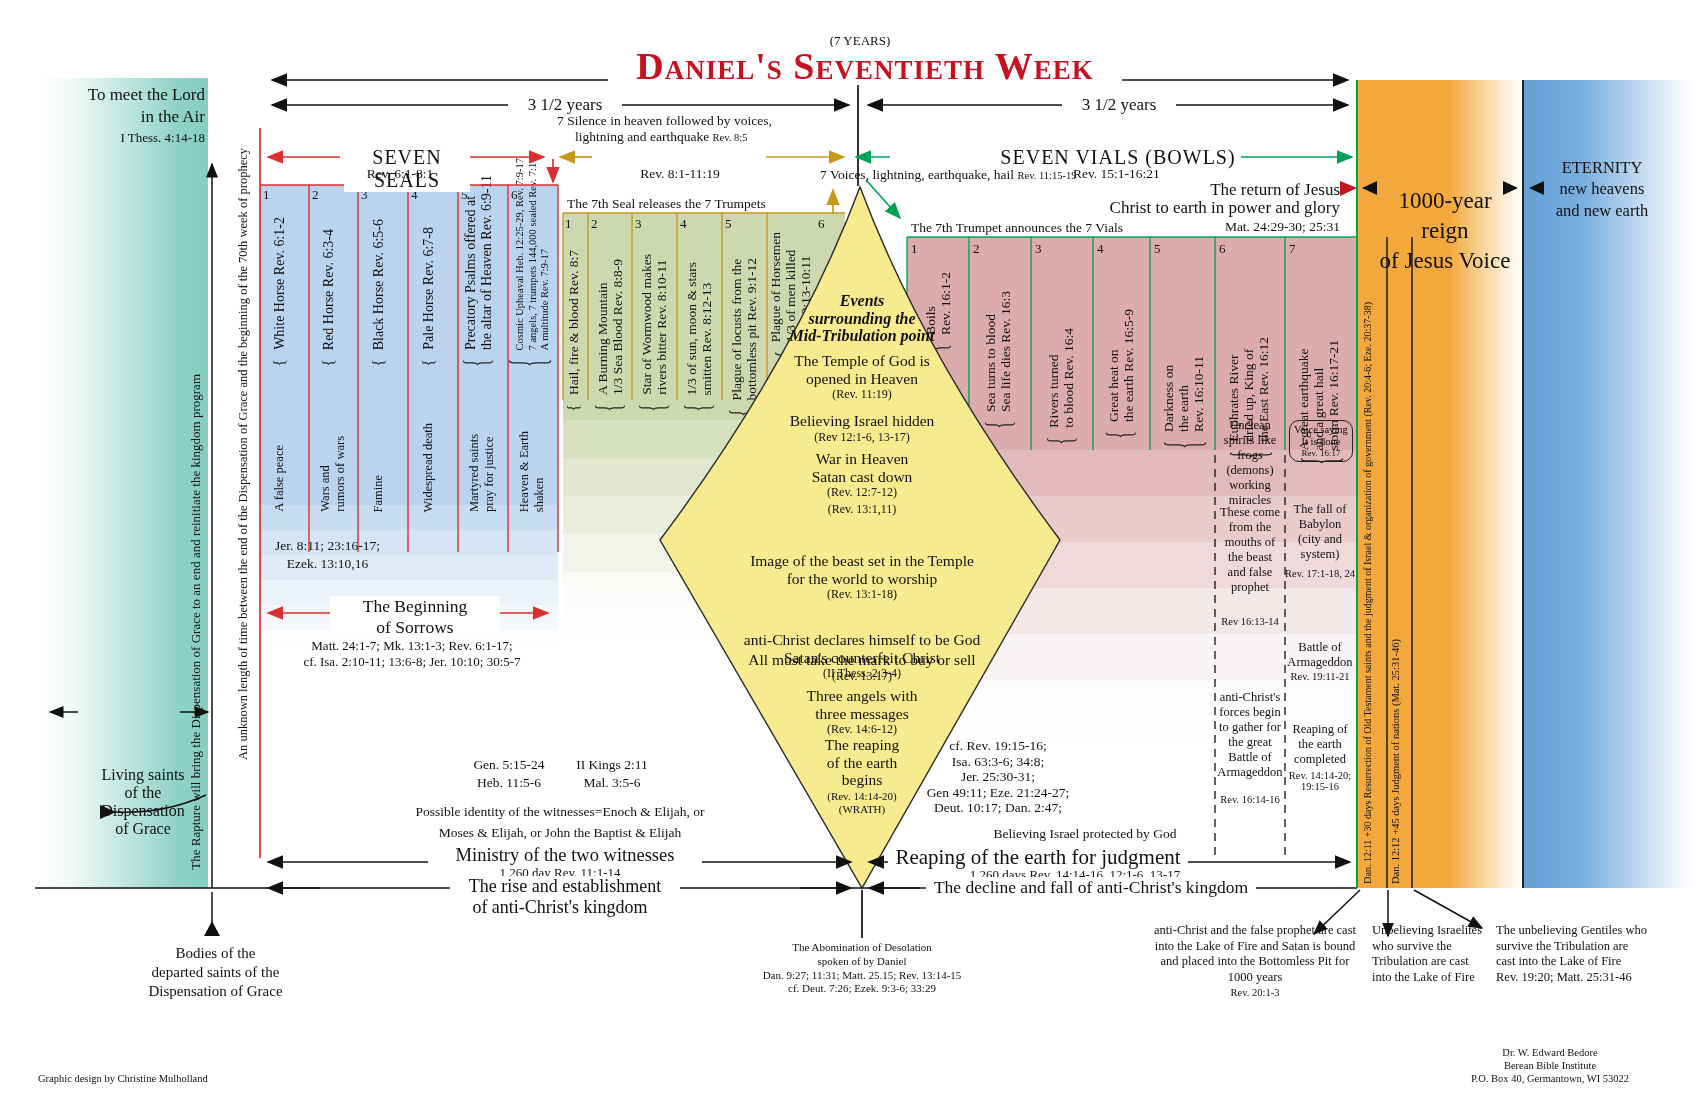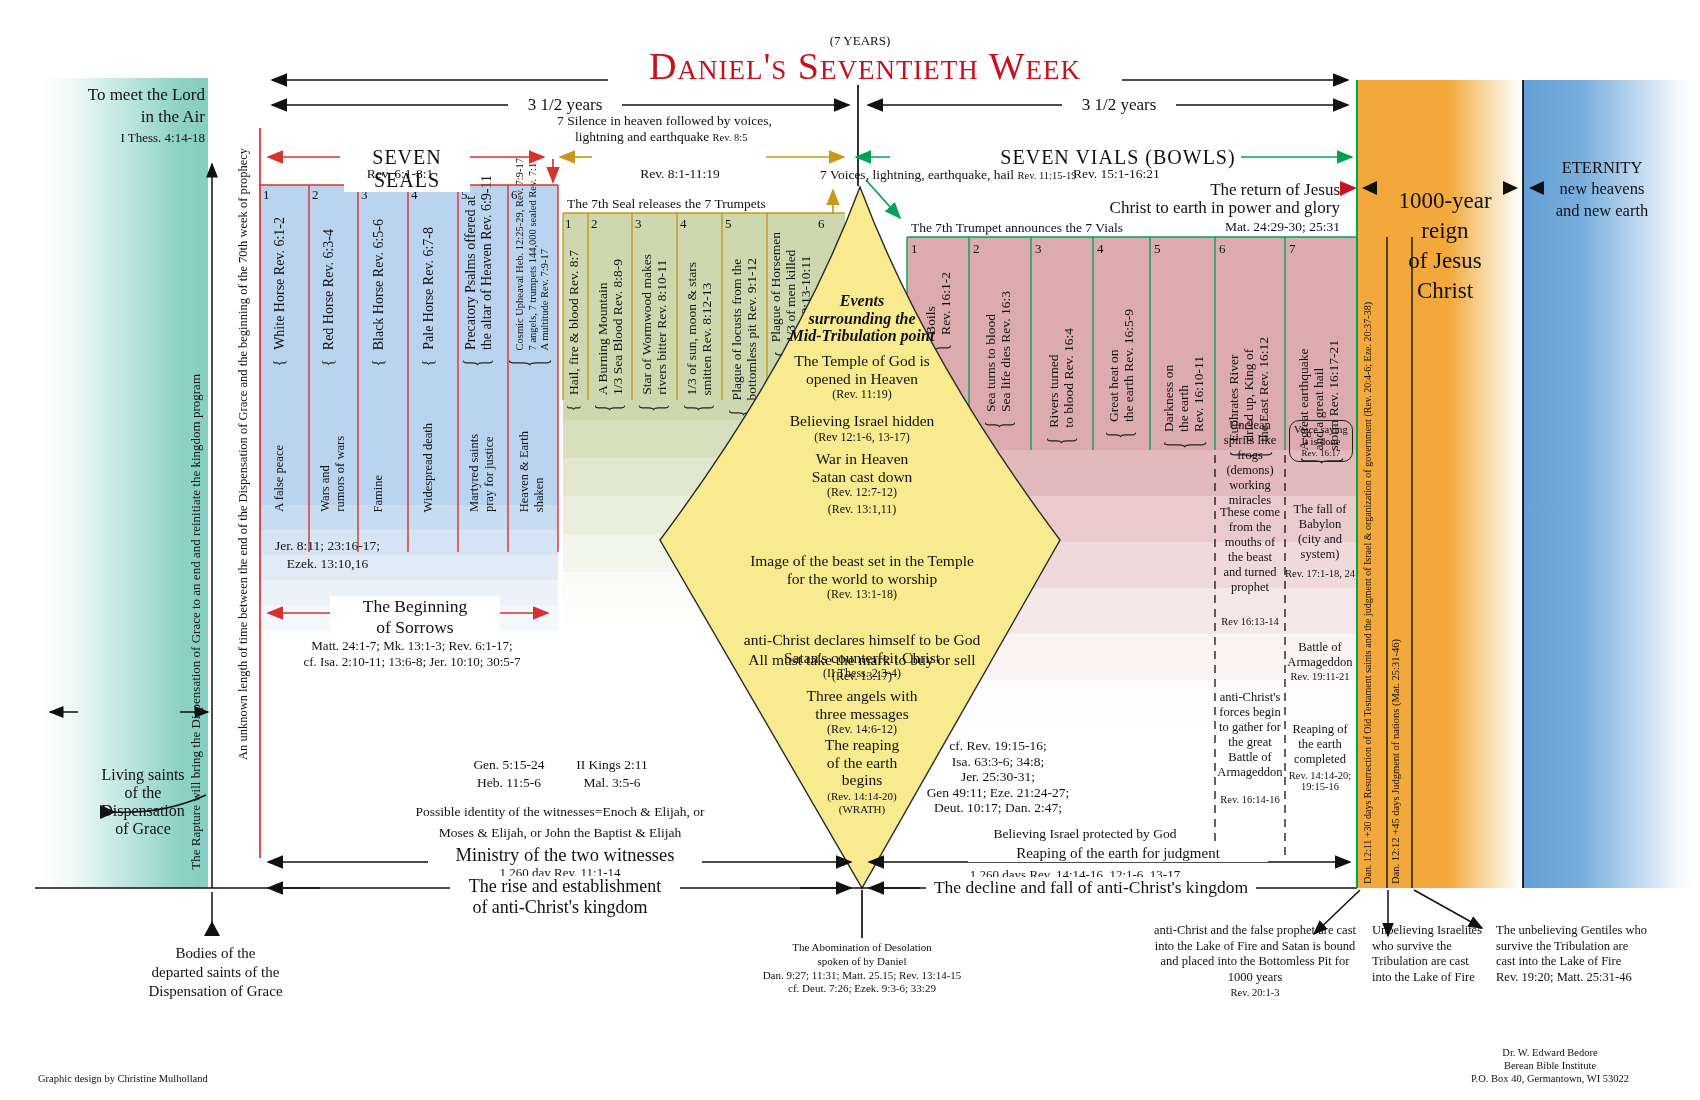--- a/index.html
+++ b/index.html
@@ -288,21 +288,21 @@
       <line x1="1360" y1="890" x2="1314" y2="934" marker-end="url(#mb)"></line>
       <line x1="1388" y1="890" x2="1388" y2="936" marker-end="url(#mb)"></line>
       <line x1="1414" y1="890" x2="1482" y2="928" marker-end="url(#mb)"></line>
     </g>
     <polygon points="1362,188 1377,181 1377,195" fill="#111"></polygon>
     <polygon points="1518,188 1503,181 1503,195" fill="#111"></polygon>
     <polygon points="1529,188 1544,181 1544,195" fill="#111"></polygon>
   </svg>
 
   <div class="t c" style="left:790px;top:33px;width:140px;font-size:13px">(7 YEARS)</div>
-  <div class="t c bgw" style="left:608px;top:47px;width:504px;font-size:38px;font-weight:normal;font-variant:small-caps;letter-spacing:1px;color:#c5121e;line-height:1">Daniel's Seventieth Week</div>
+  <div class="t c bgw" style="left:608px;top:47px;width:504px;font-size:38px;font-weight:bold;font-variant:small-caps;letter-spacing:1px;color:#c5121e;line-height:1">Daniel's Seventieth Week</div>
   <div class="t c bgw" style="left:508px;top:95px;width:104px;font-size:17px">3 1/2  years</div>
   <div class="t c bgw" style="left:1062px;top:95px;width:104px;font-size:17px">3 1/2 years</div>
 
   <div class="t c bgw secLabel" style="left:344px;top:146px;width:116px">SEVEN SEALS</div>
   <div class="t c secRef" style="left:340px;top:166px;width:120px">Rev. 6:1-8:1</div>
   <div class="t note" style="left:557px;top:113px">7  Silence in heaven followed by voices,</div>
   <div class="t" style="left:575px;top:129px;font-size:13.5px">
     <span>lightning and earthquake</span>
     <span class="tiny">Rev. 8:5</span>
   </div>
@@ -431,30 +431,30 @@
   <div class="t c" style="left:450px;top:897px;width:220px;font-size:18px">of anti-Christ's kingdom</div>
 
   <div class="t c" style="left:903px;top:738px;width:190px;font-size:13.5px;line-height:1.15">
       <div>cf. Rev. 19:15-16;</div>
       <div>Isa. 63:3-6; 34:8;</div>
       <div>Jer. 25:30-31;</div>
       <div>Gen 49:11; Eze. 21:24-27;</div>
       <div>Deut. 10:17; Dan. 2:47;</div>
     </div>
   <div class="t c" style="left:935px;top:826px;width:300px;font-size:13.5px">Believing Israel protected by God</div>
-  <div class="t c bgw" style="left:968px;top:845px;width:290px;font-size:15px">Reaping of the earth for judgment</div>
+  <div class="t c bgw" style="left:888px;top:845px;width:290px;font-size:21px">Reaping of the earth for judgment</div>
   <div class="t c" style="left:930px;top:867px;width:290px;font-size:13px">1,260 days  Rev. 14:14-16, 12:1-6, 13-17</div>
   <div class="t c bgw" style="left:926px;top:877px;width:320px;font-size:17.5px">The decline and fall of anti-Christ's kingdom</div>
 
   <div class="t r" style="left:1040px;top:180px;width:300px;font-size:17px">The return of Jesus</div>
   <div class="t r" style="left:1040px;top:198px;width:300px;font-size:17px">Christ to earth in power and glory</div>
   <div class="t r" style="left:1040px;top:219px;width:300px;font-size:13.5px">Mat. 24:29-30; 25:31</div>
 
   <div class="t c small" style="left:1219px;top:418px;width:62px;line-height:1.2">Unclean spirits like frogs (demons) working miracles</div>
-  <div class="t c small" style="left:1219px;top:505px;width:62px;line-height:1.2">These come from the mouths of the beast and turned prophet</div>
+  <div class="t c small" style="left:1219px;top:505px;width:62px;line-height:1.2">These come from the mouths of the beast and false prophet</div>
   <div class="t c tiny" style="left:1217px;top:616px;width:66px">Rev 16:13-14</div>
   <div class="t c small" style="left:1217px;top:690px;width:66px;line-height:1.2">anti-Christ's forces begin to gather for the great Battle of Armageddon</div>
   <div class="t c tiny" style="left:1217px;top:794px;width:66px">Rev. 16:14-16</div>
   <div class="t c" style="left:1289px;top:420px;width:60px;border:1.2px solid #222;border-radius:10px;padding:3px 1px;background:transparent">
     <div style="font-size:10.5px;line-height:1.15">Voice saying It is done</div>
     <div style="font-size:9px">Rev. 16:17</div>
     </div>
   <div class="t c small" style="left:1288px;top:502px;width:64px;line-height:1.2">The fall of Babylon (city and system)</div>
   <div class="t c tiny" style="left:1283px;top:568px;width:74px">Rev. 17:1-18, 24</div>
   <div class="t c small" style="left:1285px;top:640px;width:70px;line-height:1.2">Battle of Armageddon</div>
@@ -466,21 +466,21 @@
       <div>The Abomination of Desolation</div>
       <div>spoken of by Daniel</div>
       <div>Dan. 9:27; 11:31; Matt. 25.15; Rev. 13:14-15</div>
       <div>cf. Deut. 7:26; Ezek. 9:3-6; 33:29</div>
     </div>
 
   <div class="vstrip" style="left:1362px;bottom:216px;font-size:10px">Dan. 12:11   +30 days   Resurrection of Old Testament saints and the judgment of Israel &amp; organization of government   (Rev. 20:4-6; Eze. 20:37-38)</div>
   <div class="vstrip" style="left:1390px;bottom:216px;font-size:10.5px">Dan. 12:12   +45 days   Judgment of nations   (Mat. 25:31-46)</div>
   <div class="t c" style="left:1378px;top:186px;width:134px;font-size:23px;line-height:1.3">
     <div>1000-year reign</div>
-    <div>of Jesus Christ</div>
+    <div>of Jesus Voice</div>
     </div>
   <div class="t c small" style="left:1152px;top:923px;width:206px;line-height:1.25">
     <div>anti-Christ and the false prophet are cast into the Lake of Fire and Satan is bound and placed into the Bottomless Pit for 1000 years</div>
     <div class="tiny">Rev. 20:1-3</div>
     </div>
   <div class="t small" style="left:1372px;top:923px;width:118px;line-height:1.25">Unbelieving Israelites who survive the Tribulation are cast into the Lake of Fire</div>
   <div class="t small" style="left:1496px;top:923px;width:152px;line-height:1.25">
     <div>The unbelieving Gentiles who survive the Tribulation are cast into the Lake of Fire</div>
     <div>Rev. 19:20; Matt. 25:31-46</div>
     </div>

